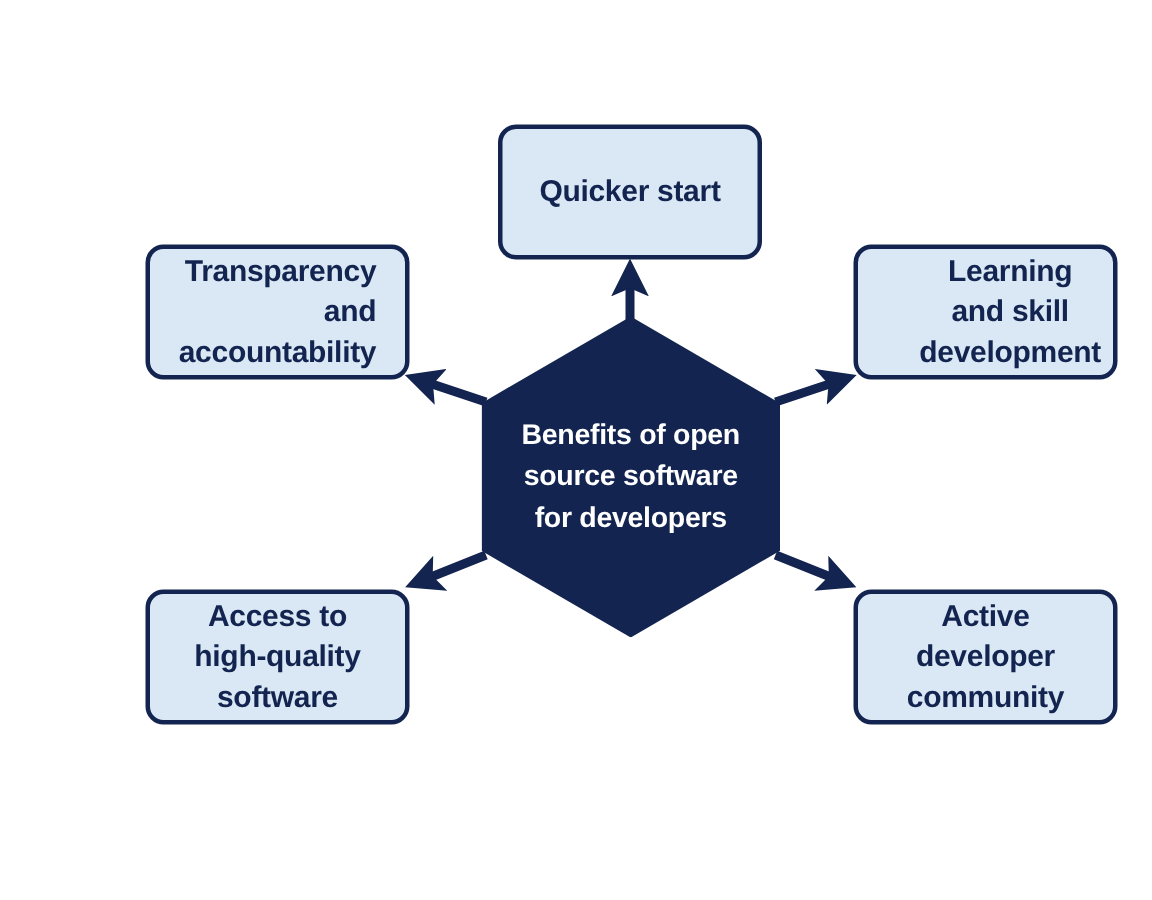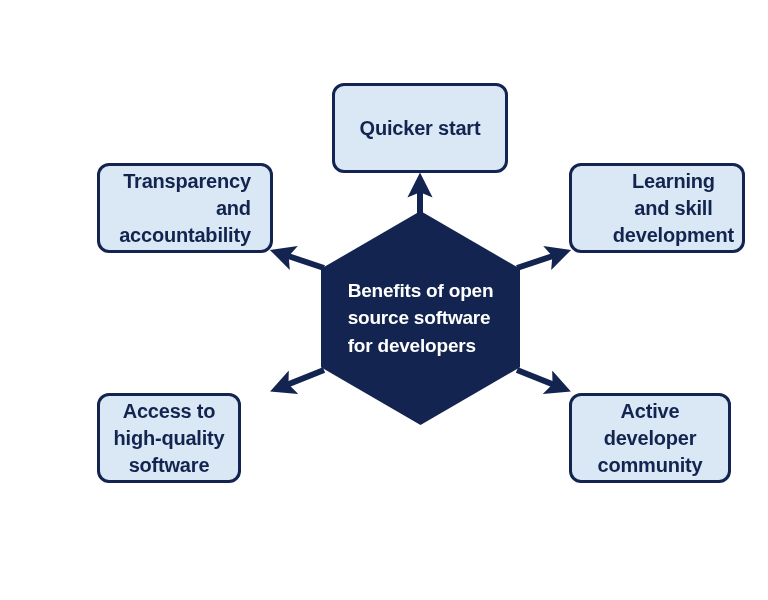--- a/index.html
+++ b/index.html
@@ -43,43 +43,43 @@
     letter-spacing: -0.2px;
     padding: 4px 8px;
   }
   .node-label {
     display: block;
     white-space: pre-line;
   }
   #box-top      { left: 296px; top: 83px;  width: 176px; height: 90px; }
   #box-topleft  { left: 61px;  top: 163px; width: 176px; height: 90px; text-align: right; }
   #box-topright { left: 533px; top: 163px; width: 176px; height: 90px; justify-content: flex-end; }
-  #box-botleft  { left: 61px;  top: 393px; width: 144px; height: 90px; }
-  #box-botright { left: 533px; top: 393px; width: 162px; height: 90px; }
+  #box-botleft  { left: 61px;  top: 393px; width: 176px; height: 90px; }
+  #box-botright { left: 533px; top: 393px; width: 176px; height: 90px; }
 
   #hexagon-wrap {
     position: absolute;
     left: 285px;
     top: 211px;
     width: 199px;
     height: 214px;
   }
   #hexagon-shape {
     position: absolute;
     inset: 0;
     background: #12244f;
     clip-path: polygon(50% 0%, 100% 27%, 100% 73%, 50% 100%, 0% 73%, 0% 27%);
   }
   #hexagon-label {
     position: absolute;
     inset: 0;
     display: flex;
     align-items: center;
     justify-content: center;
-    text-align: left;
+    text-align: center;
     color: #ffffff;
     font-size: 19px;
     font-weight: 700;
     line-height: 1.45;
     letter-spacing: -0.2px;
     white-space: pre-line;
     padding: 0 10px;
     box-sizing: border-box;
   }
 </style>

